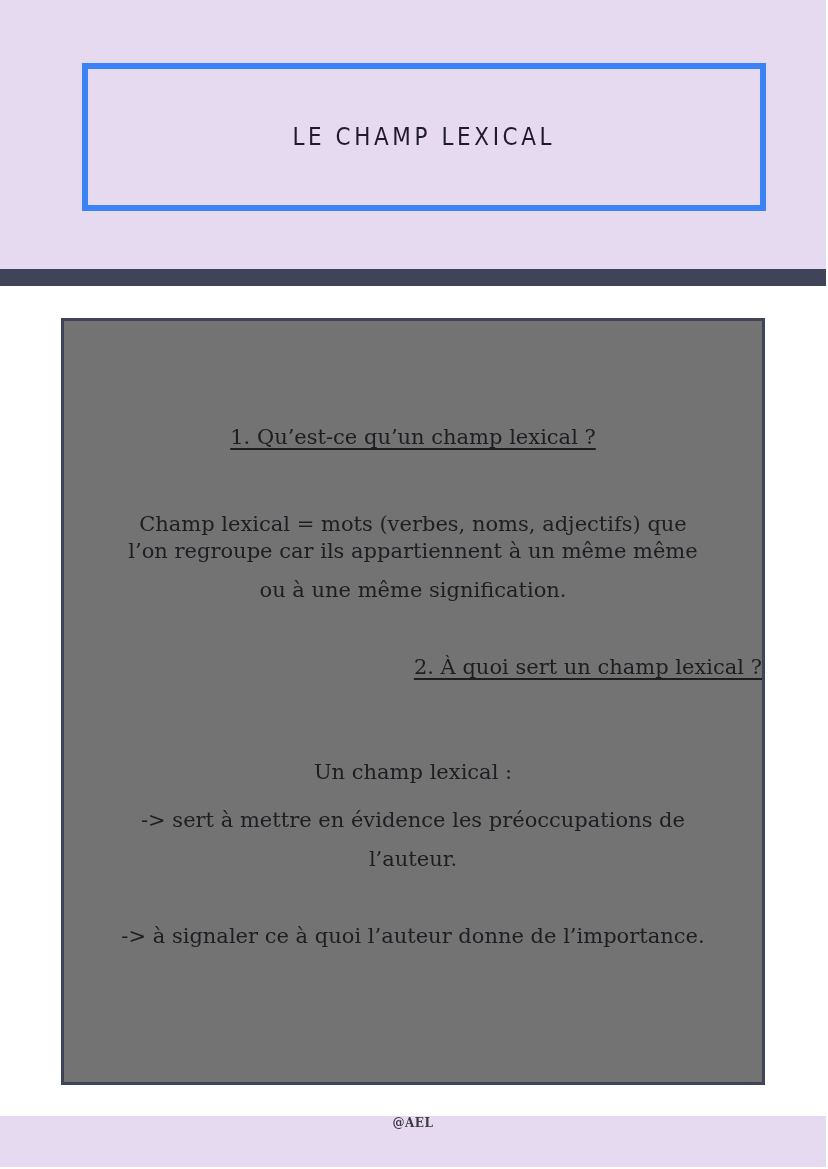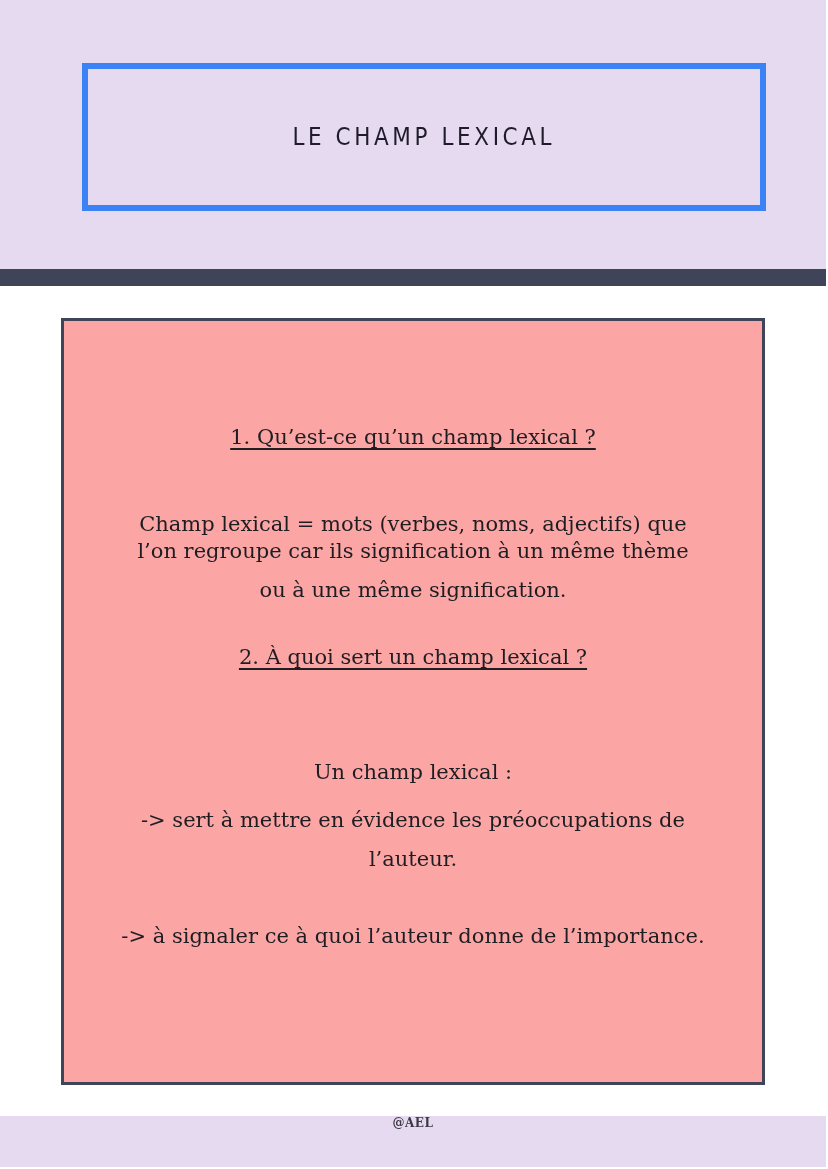--- a/index.html
+++ b/index.html
@@ -27,21 +27,21 @@
       font-size: 25px; font-weight: normal;
       letter-spacing: 4.2px;
       color: #1f1b2a;
       transform: scaleX(0.86);
       margin-top: -2px;
       white-space: nowrap;
     }
     .content-box {
       position: absolute; left: 61px; top: 318px; width: 698px; height: 761px;
       border: 3px solid #3f4459;
-      background: #fca5a5;
+      background: #737373;
     }
     .content {
       position: absolute; left: 0; right: 0; top: 0; text-align: center;
       font-size: 21px; line-height: 39px;
     }
     .line {
       position: absolute; left: 0; right: 0; text-align: center; white-space: nowrap;
     }
     .heading { text-decoration: underline; text-underline-offset: 4px; text-decoration-thickness: 1.5px; }
     .footer {
@@ -61,24 +61,24 @@
 <div class="title-box">
   <span class="title-text">LE CHAMP LEXICAL</span>
 </div>
 <div class="dark-band"></div>
 
 <div class="content-box">
   <div class="content">
     <div class="line heading" style="top:97px;">1. Qu’est-ce qu’un champ lexical ?</div>
 
     <div class="line" style="top:172px;margin-top:12px;">Champ lexical = mots (verbes, noms, adjectifs) que</div>
-    <div class="line" style="top:211px;">l’on regroupe car ils signification à un même thème</div>
+    <div class="line" style="top:211px;">l’on regroupe car ils appartiennent à un même même</div>
     <div class="line" style="top:250px;">ou à une même signification.</div>
 
-    <div class="line heading" style="top:317px;">2. À quoi sert un champ lexical ?</div>
+    <div class="line heading" style="top:327px;text-align:right;">2. À quoi sert un champ lexical ?</div>
 
     <div class="line" style="top:404px;margin-top:28px;">Un champ lexical :</div>
 
     <div class="line" style="top:480px;">-&gt; sert à mettre en évidence les préoccupations de</div>
     <div class="line" style="top:519px;">l’auteur.</div>
 
     <div class="line" style="top:596px;">-&gt; à signaler ce à quoi l’auteur donne de l’importance.</div>
   </div>
 </div>
 

